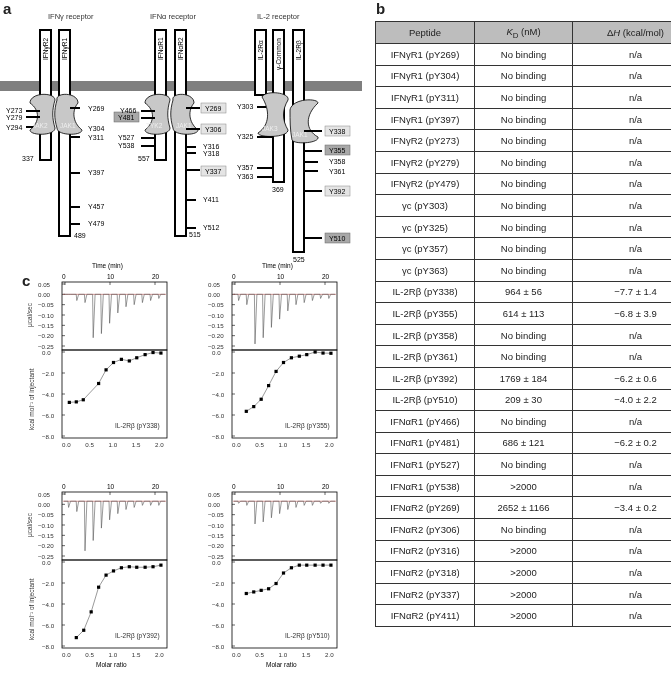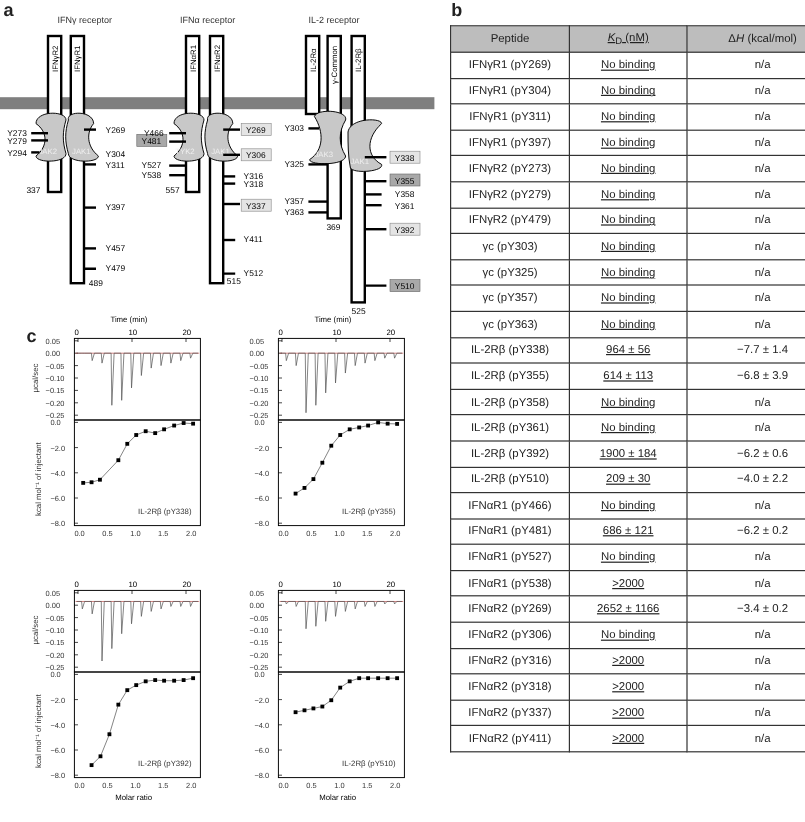--- a/index.html
+++ b/index.html
@@ -3,21 +3,21 @@
 <meta charset="utf-8">
 <style>
   html,body{margin:0;padding:0;background:#fff;}
   body{width:671px;height:685px;position:relative;overflow:hidden;font-family:"Liberation Sans",sans-serif;color:#222;}
   .panel-label{position:absolute;font-weight:bold;font-size:15px;}
   svg text{font-family:"Liberation Sans",sans-serif;}
   #tableb{position:absolute;left:375px;top:21px;width:324px;border-collapse:collapse;font-size:9.5px;}
   #tableb th,#tableb td{border:1px solid #333;text-align:center;height:20.6px;padding:0;}
   #tableb th{background:#bdbdbd;font-weight:normal;height:21px;}
   #tableb td:nth-child(1),#tableb th:nth-child(1){width:98px;}
-  #tableb td:nth-child(2),#tableb th:nth-child(2){width:97px;text-decoration:underline;}
+  #tableb td:nth-child(2),#tableb th:nth-child(2){width:97px;}
   #tableb{border:1.5px solid #222;}
 </style>
 </head>
 <body>
 
 <div class="panel-label" style="left:3px;top:0px;">a</div>
 <div class="panel-label" style="left:376px;top:0px;">b</div>
 <div class="panel-label" style="left:22px;top:272px;">c</div>
 
 <svg id="panel-a" style="position:absolute;left:0;top:0;" width="370" height="262" viewBox="0 0 370 262">
@@ -222,21 +222,21 @@
         <td>No binding</td>
         <td>n/a</td>
       </tr>
       <tr>
         <td>IL-2Rβ (pY361)</td>
         <td>No binding</td>
         <td>n/a</td>
       </tr>
       <tr>
         <td>IL-2Rβ (pY392)</td>
-        <td>1900 ± 184</td>
+        <td>1769 ± 184</td>
         <td>−6.2 ± 0.6</td>
       </tr>
       <tr>
         <td>IL-2Rβ (pY510)</td>
         <td>209 ± 30</td>
         <td>−4.0 ± 2.2</td>
       </tr>
       <tr>
         <td>IFNαR1 (pY466)</td>
         <td>No binding</td>

